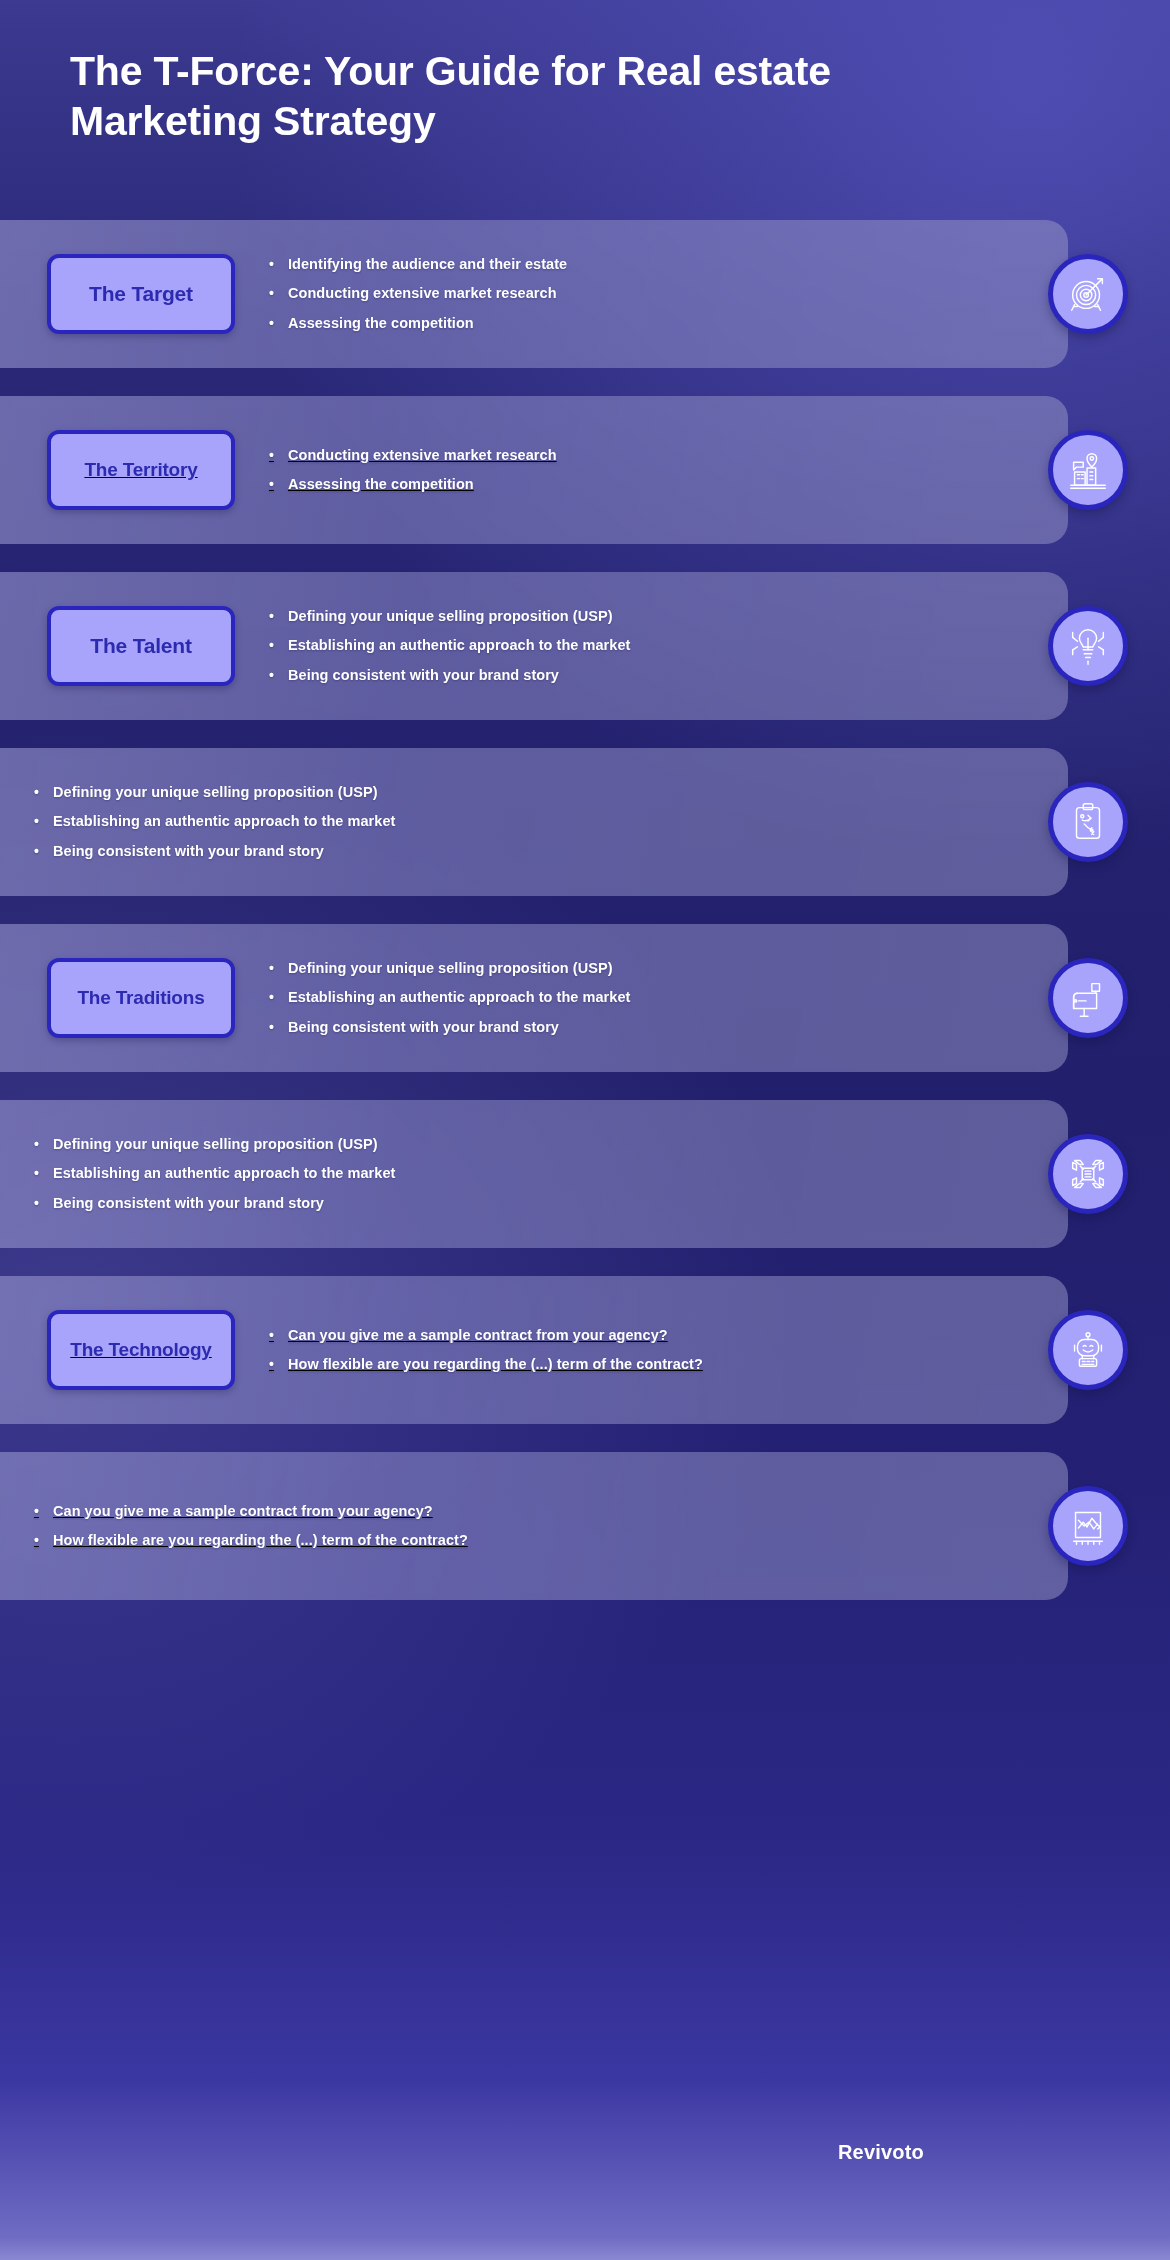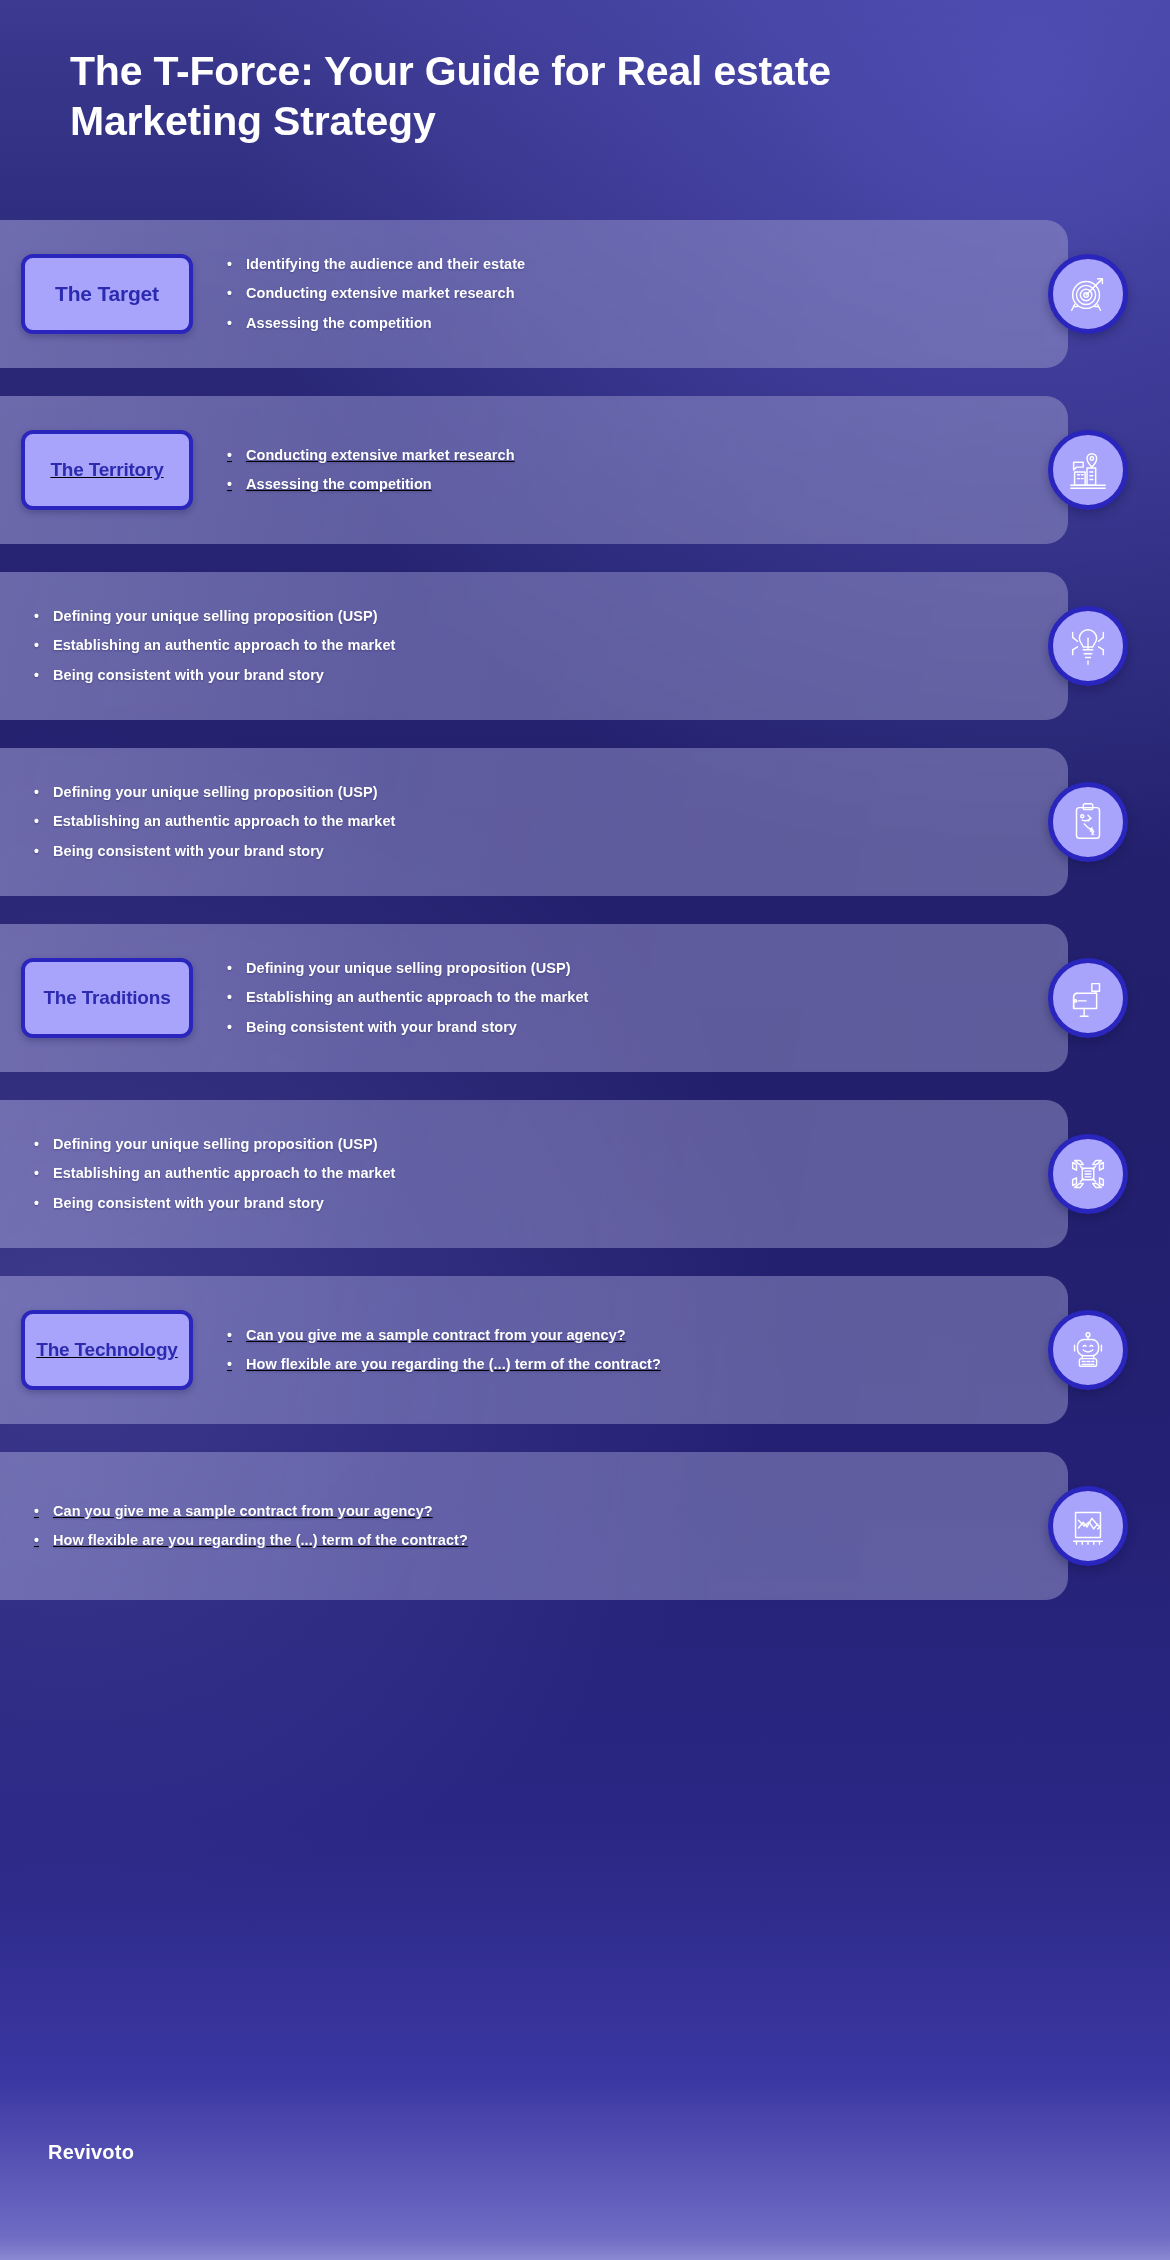--- a/index.html
+++ b/index.html
@@ -49,22 +49,22 @@
         rgba(156,154,202,0.50) 100%);
     backdrop-filter:blur(2px);
     display:flex; align-items:center;
     margin-bottom:28px;
   }
   .card.h3{ height:148px; }
   .card.h2{ height:148px;text-decoration:underline; }
 
   .label-box{
     flex:0 0 auto;
-    margin-left:21px;
-    width:172px; height:80px;
+    margin-left:47px;
+    width:188px; height:80px;
     background:#a9a4fb;
     border:4px solid #2a26bd;
     border-radius:12px;
     display:flex; align-items:center; justify-content:center;
     box-shadow:0 3px 7px rgba(20,18,70,0.28);
   }
   .label-text{
     color:#2c2bb0;
     font-size:21px; font-weight:700;
     letter-spacing:-0.2px; white-space:nowrap;
@@ -102,21 +102,21 @@
   }
   .icon-badge svg{ width:46px; height:46px; display:block; }
   .icon-badge svg *{
     fill:none; stroke:#ffffff; stroke-width:1.5;
     stroke-linecap:round; stroke-linejoin:round;
   }
 
   
   .footer{
     position:absolute; left:0; bottom:96px; width:924px;
-    text-align:left;
+    text-align:right;
     padding-left:48px;
   }
   .brand{
     color:#ffffff; font-size:20px; font-weight:700;
     letter-spacing:0.2px;
   }
 </style>
 </head>
 <body>
 
@@ -182,20 +182,23 @@
             <rect x="10" y="26" width="11" height="14"></rect>
             <rect x="23" y="22" width="9" height="18"></rect>
             <path d="M13 29 h2 M17 29 h2 M13 33 h2 M17 33 h2"></path>
             <path d="M26 26 h3 M26 30 h3 M26 34 h3"></path>
             <path d="M6 40 h36"></path>
             <path d="M6 43 h36"></path>
           </svg>
         </div>
       </div>
       <div class="card h3">
+        <div class="label-box">
+          <span class="label-text">The Talent</span>
+        </div>
         <div class="bullets">
           <div class="bullet">
             <span class="dot">•</span>
             <span>Defining your unique selling proposition (USP)</span>
           </div>
           <div class="bullet">
             <span class="dot">•</span>
             <span>Establishing an authentic approach to the market</span>
           </div>
           <div class="bullet">

